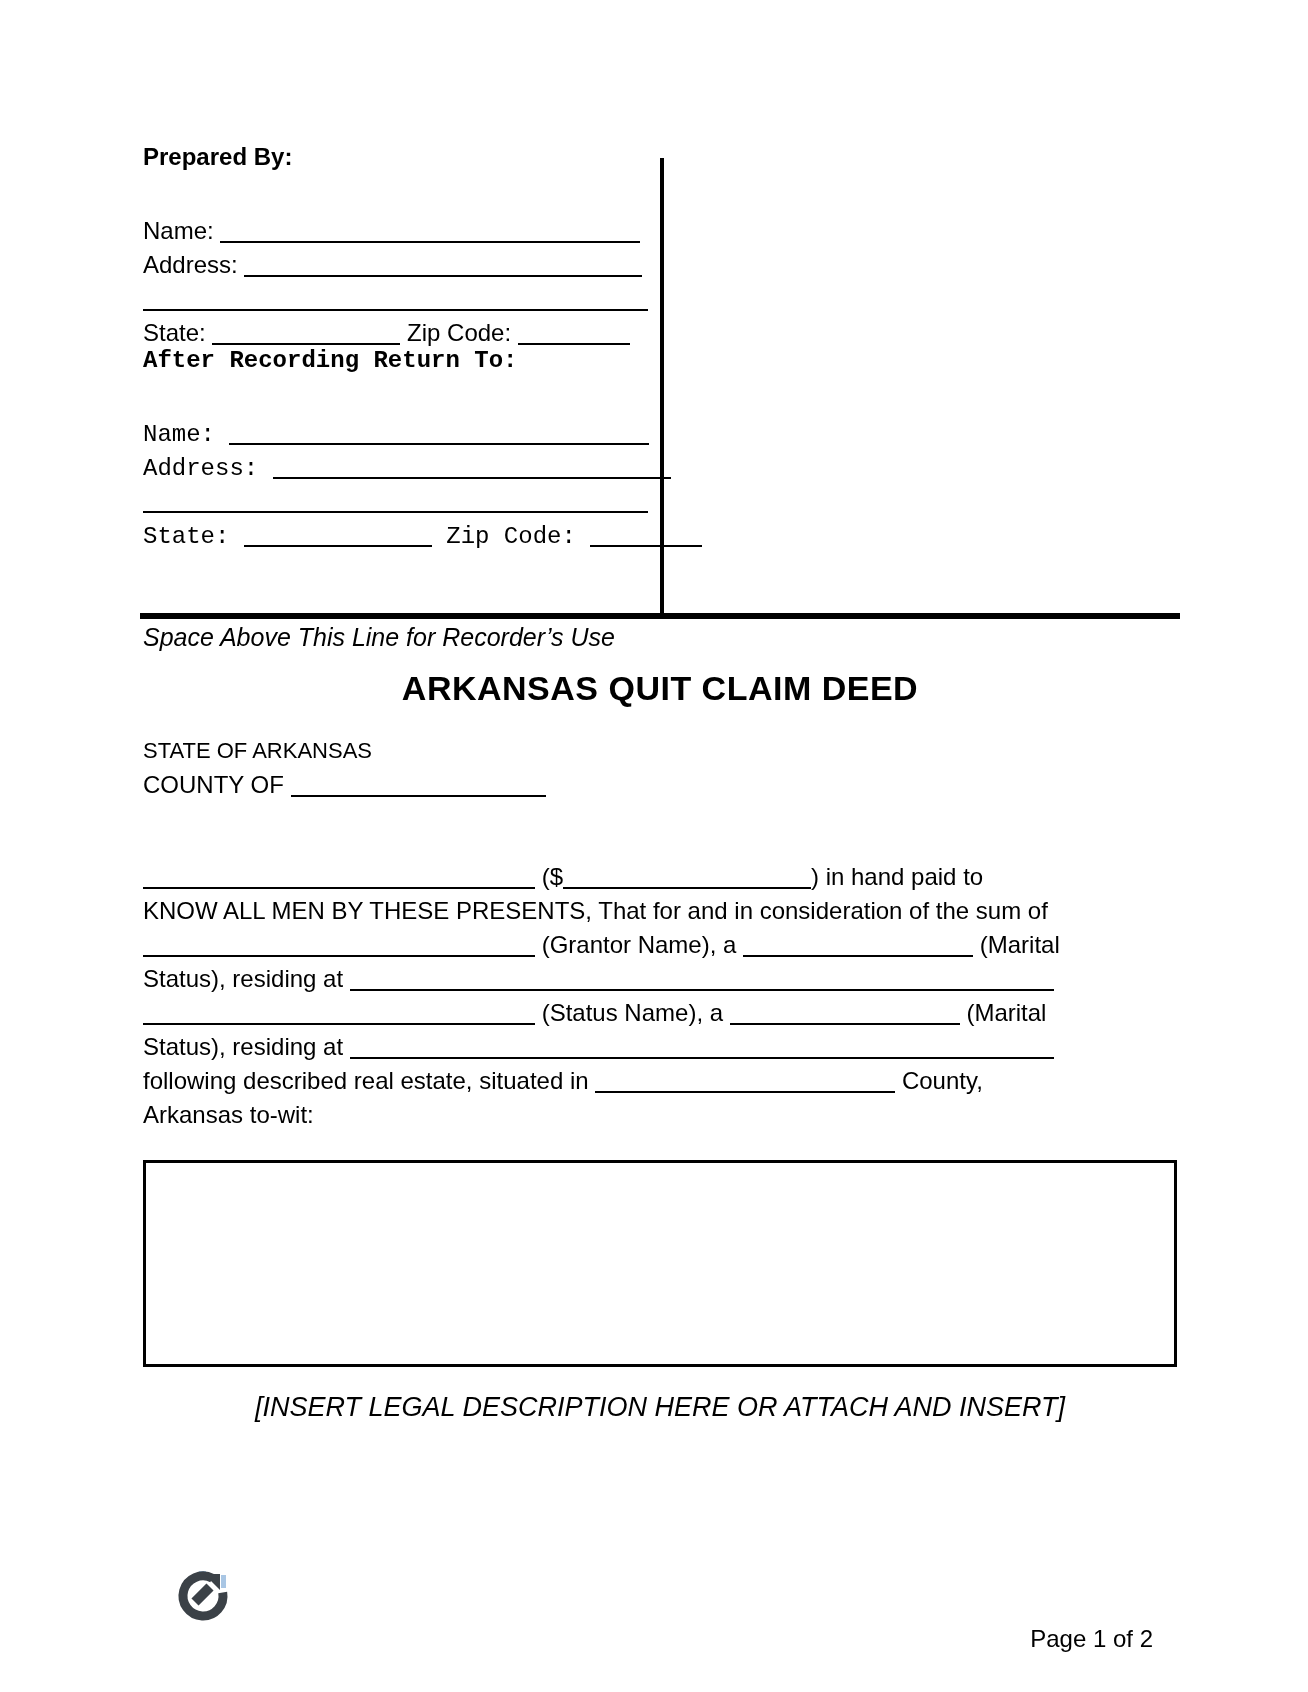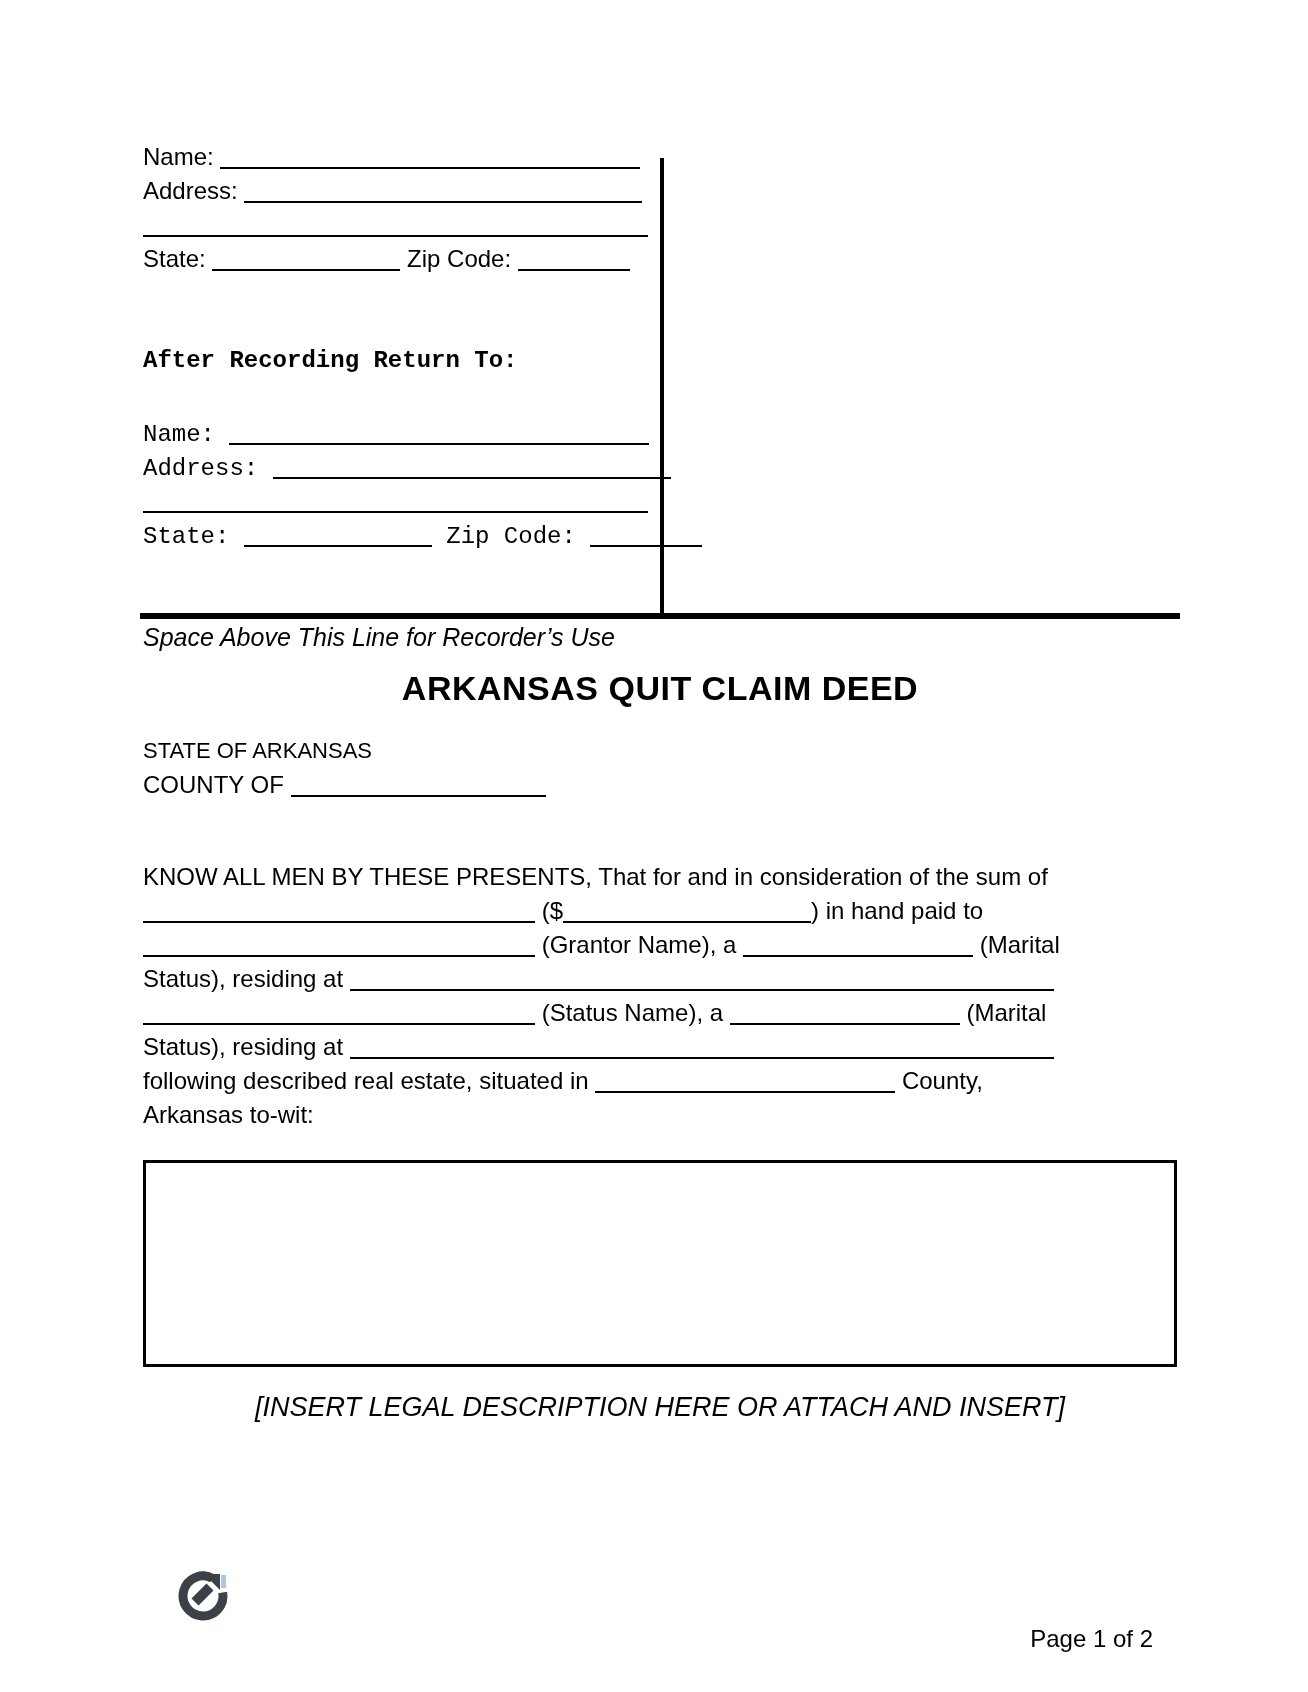--- a/index.html
+++ b/index.html
@@ -24,20 +24,21 @@
   .legal-caption{margin-top:22px;font-style:italic;font-size:27px;line-height:36px;text-align:center;}
   .logo{position:absolute;left:176px;top:1566px;width:56px;height:56px;}
   .pagenum{position:absolute;top:1580px;right:155px;font-size:24px;line-height:28px;margin-top:45px;}
 </style>
 </head>
 <body>
 
 <div class="page">
 
   <section class="block" id="prepared-block">
+    <h2>Prepared By:</h2>
     <div>
         <div class="row"><span>Name: </span><span class="blank" style="width: 420px;"></span></div>
         <div class="row"><span>Address: </span><span class="blank" style="width: 398px;"></span></div>
         <div class="row"><span class="blank" style="width: 505px;"></span></div>
         <div class="row"><span>State: </span><span class="blank" style="width: 188px;"></span><span> Zip Code: </span><span class="blank" style="width: 112px;"></span></div>
       </div>
   </section>
 
   <section class="block" id="return-block">
     <h2>After Recording Return To:</h2>
@@ -55,22 +56,22 @@
   <div class="main">
     <div class="recorder-caption">Space Above This Line for Recorder’s Use</div>
     <h1 class="deed-title">ARKANSAS QUIT CLAIM DEED</h1>
 
     <div class="state-line">STATE OF ARKANSAS</div>
     <div>
         <div class="row"><span>COUNTY OF </span><span class="blank" style="width: 255px;"></span></div>
       </div>
 
     <div class="para">
+        <div class="row"><span class="blank" style="width: 392px;"></span><span> ($</span><span class="blank" style="width: 248px;"></span><span>) in hand paid to</span></div>
         <div class="row"><span>KNOW ALL MEN BY THESE PRESENTS, That for and in consideration of the sum of</span></div>
-        <div class="row"><span class="blank" style="width: 392px;"></span><span> ($</span><span class="blank" style="width: 248px;"></span><span>) in hand paid to</span></div>
         <div class="row"><span class="blank" style="width: 392px;"></span><span> (Grantor Name), a </span><span class="blank" style="width: 230px;"></span><span> (Marital</span></div>
         <div class="row"><span>Status), residing at </span><span class="blank" style="width: 704px;"></span></div>
         <div class="row"><span class="blank" style="width: 392px;"></span><span> (Status Name), a </span><span class="blank" style="width: 230px;"></span><span> (Marital</span></div>
         <div class="row"><span>Status), residing at </span><span class="blank" style="width: 704px;"></span></div>
         <div class="row"><span>following described real estate, situated in </span><span class="blank" style="width: 300px;"></span><span> County,</span></div>
         <div class="row"><span>Arkansas to-wit:</span></div>
       </div>
 
     <div class="legal-box"></div>
     <div class="legal-caption">[INSERT LEGAL DESCRIPTION HERE OR ATTACH AND INSERT]</div>

